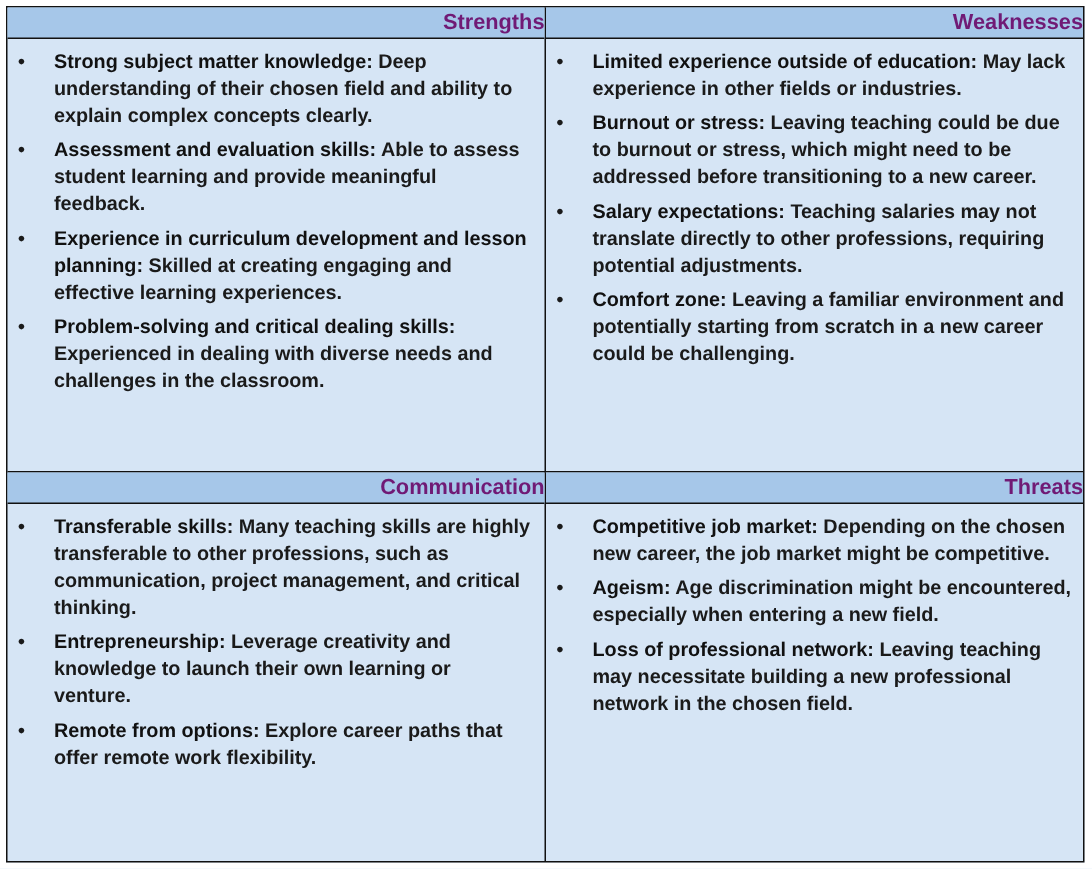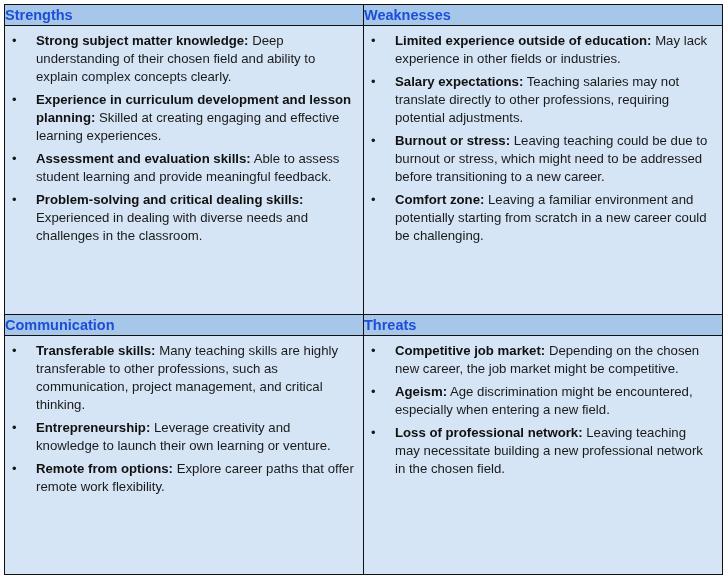--- a/index.html
+++ b/index.html
@@ -11,47 +11,47 @@
       display: grid;
       grid-template-columns: 359px 358px;
       grid-template-rows: 310px 1fr;
       background: #d6e5f5;
     }
     .cell { border-right: 1.5px solid #111; border-bottom: 1.5px solid #111; box-sizing: border-box; }
     .cell.right { border-right: none; }
     .cell.bottom { border-bottom: none; }
     .head {
       background: #a6c7e9; border-bottom: 1.5px solid #111;
-      text-align: left; font-weight: bold; font-size: 14.5px;
-      height: 20px; line-height: 20px; color: #1d4ed8;
+      text-align: right; font-weight: bold; font-size: 14.5px;
+      height: 20px; line-height: 20px; color: #701a75;
     }
-    ul { margin: 0; padding: 6px 8px 0 31px; list-style: none; }
+    ul { margin: 0; padding: 6px 8px 0 31px; list-style: none; font-weight: bold; }
     li { position: relative; font-size: 13.2px; line-height: 18px; color: #1a1a1a; margin-bottom: 5px; }
     li::before { content: "•"; position: absolute; left: -24px; top: 0; font-size: 13px; }
     b { color: #111; }
   </style>
 </head>
 <body>
 
 <div class="swot">
   <div class="cell">
     <div class="head">Strengths</div>
     <ul>
         <li><b>Strong subject matter knowledge:</b><span> Deep understanding of their chosen field and ability to explain complex concepts clearly.</span></li>
+        <li><b>Assessment and evaluation skills:</b><span> Able to assess student learning and provide meaningful feedback.</span></li>
         <li><b>Experience in curriculum development and lesson planning:</b><span> Skilled at creating engaging and effective learning experiences.</span></li>
-        <li><b>Assessment and evaluation skills:</b><span> Able to assess student learning and provide meaningful feedback.</span></li>
         <li><b>Problem-solving and critical dealing skills:</b><span> Experienced in dealing with diverse needs and challenges in the classroom.</span></li>
       </ul>
   </div>
   <div class="cell right">
     <div class="head">Weaknesses</div>
     <ul>
         <li><b>Limited experience outside of education:</b><span> May lack experience in other fields or industries.</span></li>
+        <li><b>Burnout or stress:</b><span> Leaving teaching could be due to burnout or stress, which might need to be addressed before transitioning to a new career.</span></li>
         <li><b>Salary expectations:</b><span> Teaching salaries may not translate directly to other professions, requiring potential adjustments.</span></li>
-        <li><b>Burnout or stress:</b><span> Leaving teaching could be due to burnout or stress, which might need to be addressed before transitioning to a new career.</span></li>
         <li><b>Comfort zone:</b><span> Leaving a familiar environment and potentially starting from scratch in a new career could be challenging.</span></li>
       </ul>
   </div>
   <div class="cell bottom">
     <div class="head">Communication</div>
     <ul>
         <li><b>Transferable skills:</b><span> Many teaching skills are highly transferable to other professions, such as communication, project management, and critical thinking.</span></li>
         <li><b>Entrepreneurship:</b><span> Leverage creativity and knowledge to launch their own learning or venture.</span></li>
         <li><b>Remote from options:</b><span> Explore career paths that offer remote work flexibility.</span></li>
       </ul>

